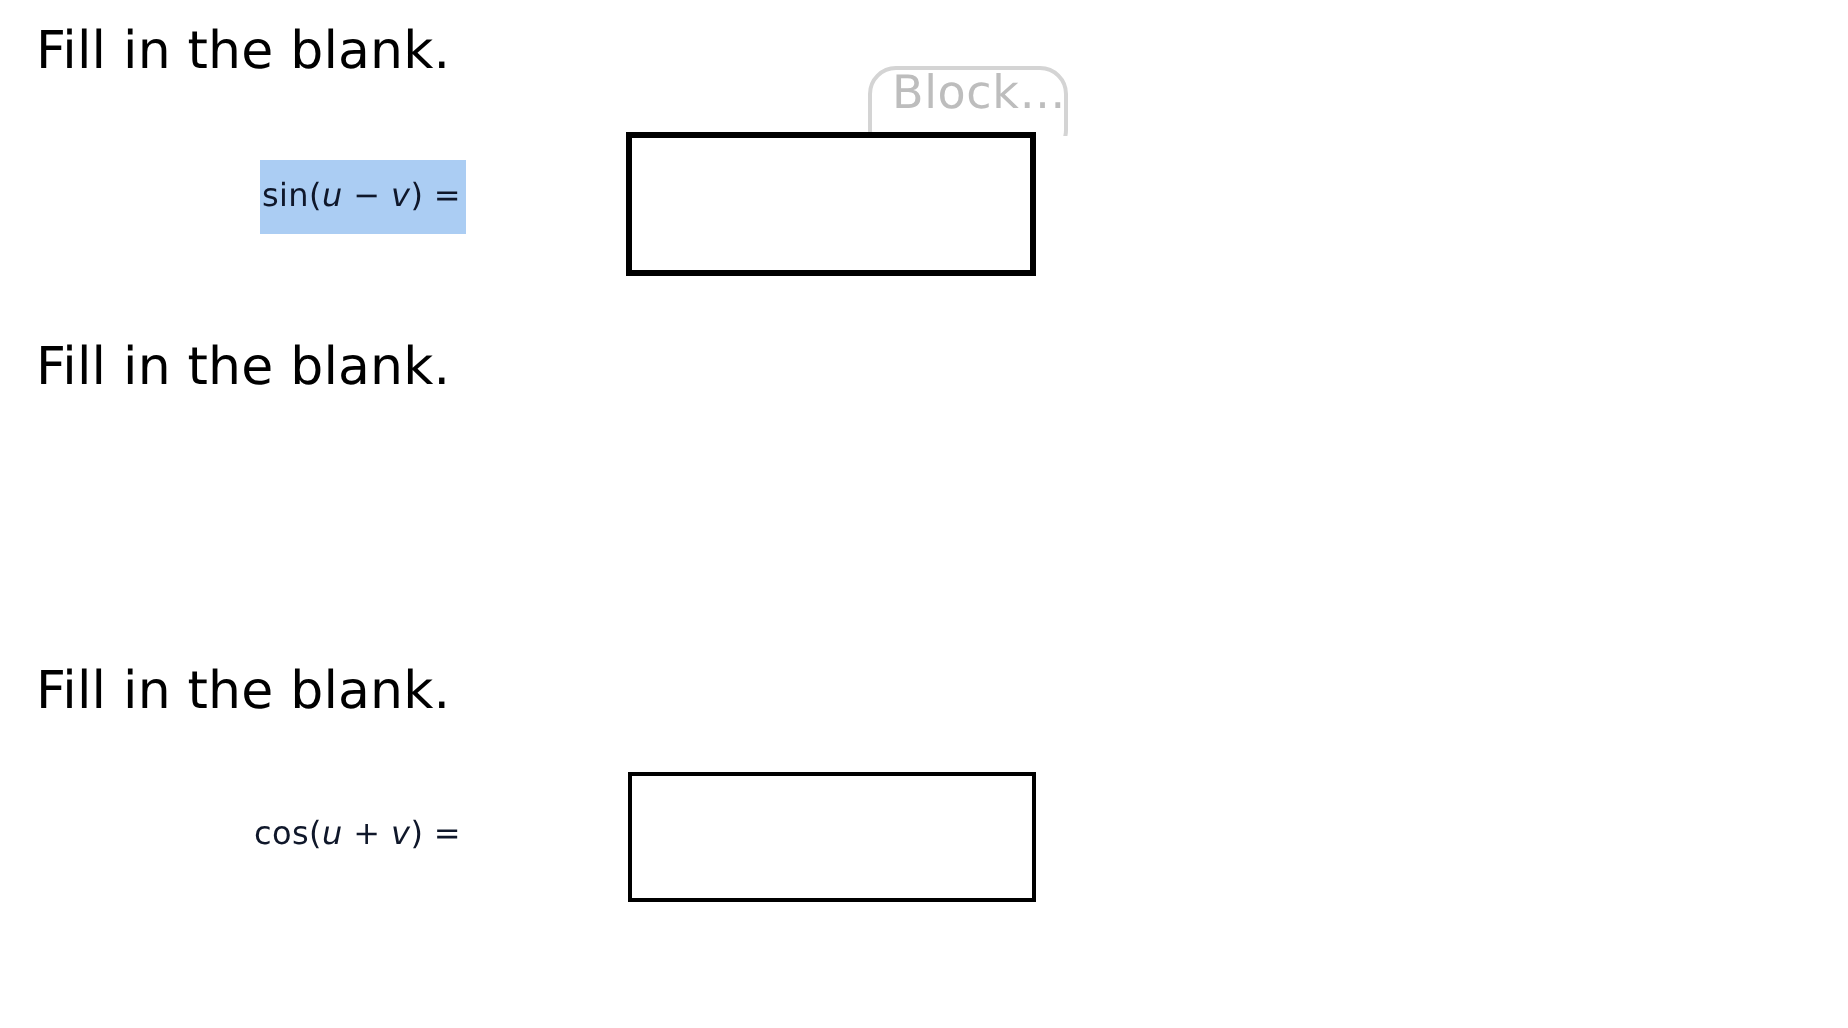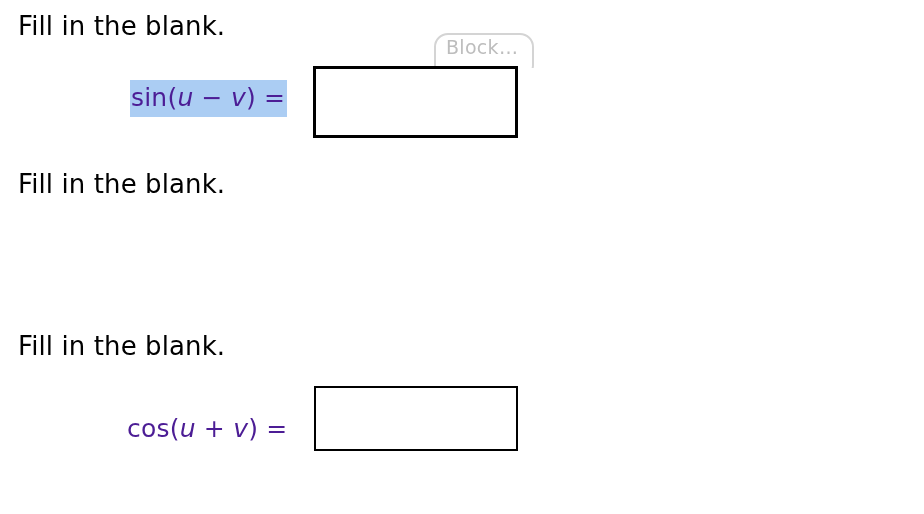--- a/index.html
+++ b/index.html
@@ -39,36 +39,36 @@
     font-size: 26px;
     line-height: 28px;
     letter-spacing: 0.1px;
     color: #000;
     white-space: nowrap;
   }
 
   
   .equation {
     position: absolute;
-    font-size: 25px;
+    font-size: 16px;
     line-height: 34px;
     white-space: nowrap;
-    color: #4c1d95;
+    color: #0f172a;
     letter-spacing: 0.2px;
   }
   .equation .var {
     font-style: italic;
   }
   .equation.highlighted {
     background: #abcdf3;
     padding: 1px 2px 2px 1px;
   }
 
   #equation-1 { left: 130px; top: 80px; }
-  #equation-2 { left: 127px; top: 254px; }
+  #equation-2 { left: 127px; top: 242px; }
 
   
   .answer-box {
     position: absolute;
     background: #ffffff;
     border: 2px solid #000000;
     box-sizing: border-box;
   }
   #answer-box-1 {
     left: 313px;
@@ -104,21 +104,21 @@
     height: 46px;
     box-sizing: border-box;
     border: 2px solid #d4d4d4;
     border-radius: 14px;
     background: #ffffff;
   }
   .block-tab-label {
     position: absolute;
     left: 446px;
     top: 35px;
-    font-size: 19px;
+    font-size: 23px;
     line-height: 24px;
     color: #bdbdbd;
     letter-spacing: 0.3px;
     white-space: nowrap;
     z-index: 2;
   }
 </style>
 </head>
 <body>
 

